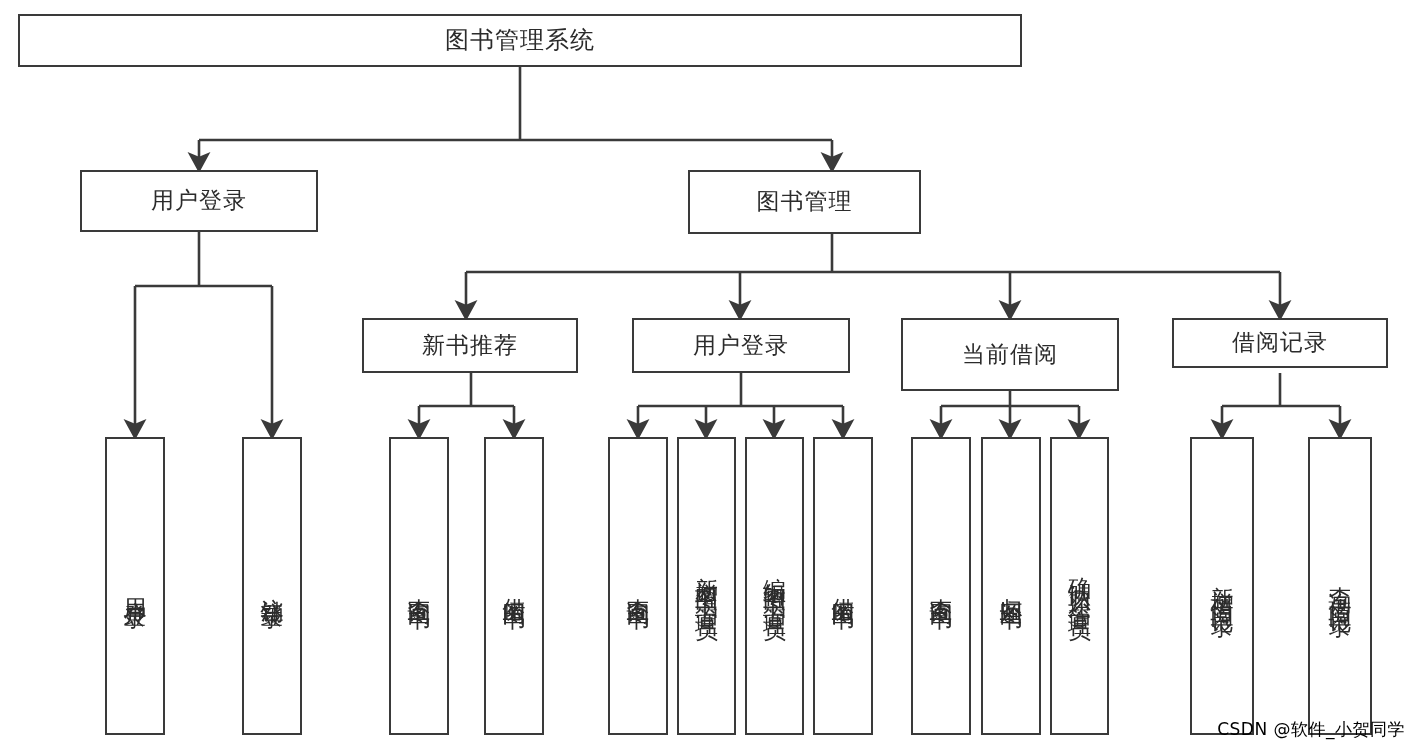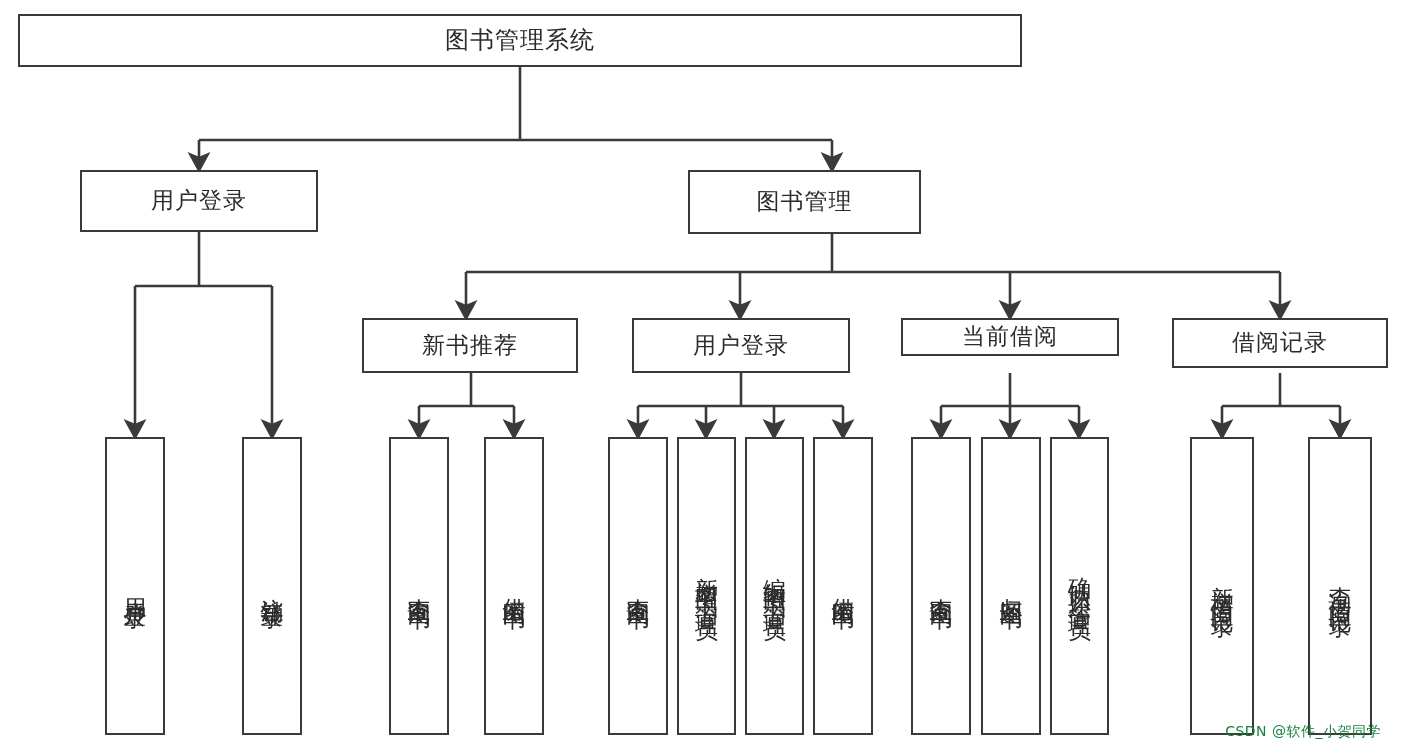--- a/index.html
+++ b/index.html
@@ -58,24 +58,24 @@
   }
   .node-label {
     display: block;
     white-space: pre-line;
   }
   .node.vert .node-label {
     white-space: nowrap;
   }
   #watermark {
     position: absolute;
-    right: 24px;
+    right: 0;
     bottom: 6px;
-    font-size: 14px;
-    color: #15803d;
+    font-size: 17px;
+    color: #000000;
     letter-spacing: 0.5px;
     user-select: none;
   }
 </style>
 </head>
 <body>
 
 <div id="diagram-root">
 
   <svg id="wires" viewBox="0 0 1405 747">
@@ -138,21 +138,21 @@
   <div class="node horiz" style="left:688px; top:170px; width:233px; height:64px;">
     <span class="node-label">图书管理</span>
   </div>
 
   <div class="node horiz" style="left:362px; top:318px; width:216px; height:55px;">
     <span class="node-label">新书推荐</span>
   </div>
   <div class="node horiz" style="left:632px; top:318px; width:218px; height:55px;">
     <span class="node-label">用户登录</span>
   </div>
-  <div class="node horiz" style="left:901px; top:318px; width:218px; height:38px;">
+  <div class="node horiz" style="left:901px; top:318px; width:218px; height:73px;">
     <span class="node-label">当前借阅</span>
   </div>
   <div class="node horiz" style="left:1172px; top:318px; width:216px; height:50px;">
     <span class="node-label">借阅记录</span>
   </div>
 
   <div class="node vert" style="left:105px; top:437px; width:60px; height:298px;">
     <span class="node-label">用户登录</span>
   </div>
   <div class="node vert" style="left:242px; top:437px; width:60px; height:298px;">

